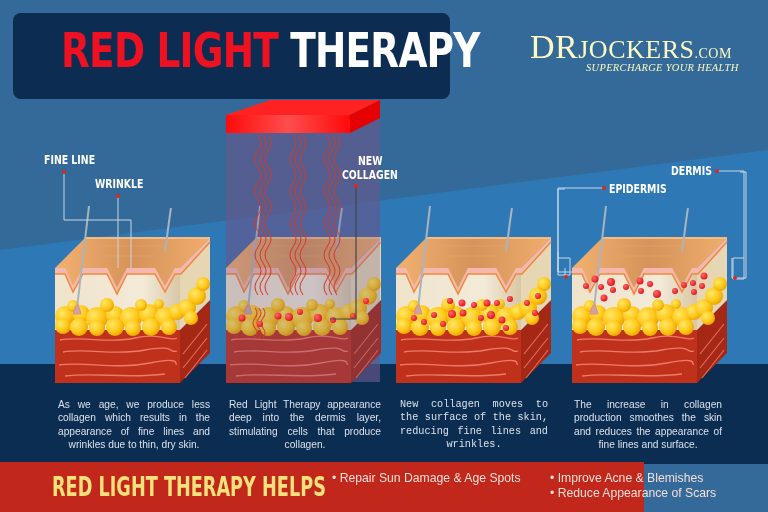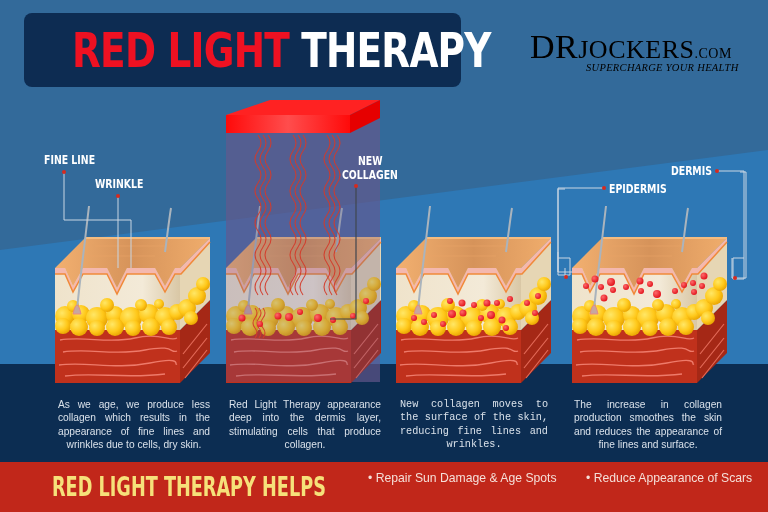--- a/index.html
+++ b/index.html
@@ -1,31 +1,31 @@
 <!DOCTYPE html>
 <html><head>
 <meta charset="utf-8">
 <style>
   html,body{margin:0;padding:0;}
   body{width:768px;height:512px;overflow:hidden;position:relative;background:#336a9a;font-family:"Liberation Sans",sans-serif;}
   .bg-svg{position:absolute;left:0;top:0;}
-  .title-box{position:absolute;left:24px;top:13px;width:438px;width:437px;height:74px;background:#0d2c52;border-radius:8px;}
+  .title-box{position:absolute;left:13px;top:13px;width:438px;width:437px;height:86px;background:#0d2c52;border-radius:8px;}
   .title-text{position:absolute;left:0;top:6px;width:100%;text-align:center;font-family:"DejaVu Sans",sans-serif;font-weight:bold;font-size:48px;letter-spacing:-1px;line-height:62px;transform:scaleX(0.78);transform-origin:center;white-space:nowrap;}
   .title-red{color:#ee1122;}
   .title-white{color:#ffffff;}
-  .logo{position:absolute;left:530px;top:30px;color:#000000;}
+  .logo{position:absolute;left:530px;top:30px;color:#fef9c3;}
   .logo-main{font-family:"Liberation Serif",serif;font-size:34px;line-height:34px;letter-spacing:0.5px;white-space:nowrap;}
   .logo-main .small{font-size:26px;}
   .logo-com{font-size:14px;}
   .logo-tag{position:absolute;left:56px;top:32px;font-family:"Liberation Serif",serif;font-style:italic;font-size:10.5px;white-space:nowrap;letter-spacing:0.3px;}
   .label{position:absolute;color:#fff;font-family:"DejaVu Sans",sans-serif;font-weight:bold;font-size:13px;line-height:14px;transform:scaleX(0.72);transform-origin:left top;white-space:nowrap;}
   .desc{position:absolute;top:398px;width:152px;color:#d9e1ea;font-family:"Liberation Sans",sans-serif;font-size:10.2px;line-height:13.3px;text-align:justify;text-align-last:center;}
-  .helps-band{position:absolute;left:0;top:462px;width:768px;height:50px;background:#c1271a;}
+  .helps-band{position:absolute;left:0;top:462px;width:644px;height:50px;background:#c1271a;}
   .helps-title{position:absolute;left:52px;top:10px;color:#f6e17a;font-family:"DejaVu Sans",sans-serif;font-weight:bold;font-size:26px;line-height:30px;transform:scaleX(0.68);transform-origin:left top;white-space:nowrap;}
-  .helps-list{position:absolute;top:9px;color:#f5dfd8;font-family:"Liberation Sans",sans-serif;font-size:12.2px;line-height:15px;margin-left:36px;}
+  .helps-list{position:absolute;top:9px;color:#f5dfd8;font-family:"Liberation Sans",sans-serif;font-size:12.2px;line-height:15px;}
   .helps-list div{white-space:nowrap;}
 </style>
 </head>
 <body>
 
 <svg class="bg-svg" width="768" height="512" viewBox="0 0 768 512">
   <defs>
     <linearGradient id="skinTop" x1="0" y1="0" x2="1" y2="0">
       <stop offset="0" stop-color="#f2b070"></stop>
       <stop offset="0.5" stop-color="#d6935a"></stop>
@@ -220,26 +220,27 @@
   <div class="logo-tag">SUPERCHARGE YOUR HEALTH</div>
 </div>
 
 <div class="label" style="left:44px;top:153px;">FINE LINE</div>
 <div class="label" style="left:95px;top:177px;">WRINKLE</div>
 <div class="label" style="left:358px;top:154px;">NEW</div>
 <div class="label" style="left:342px;top:168px;">COLLAGEN</div>
 <div class="label" style="left:609px;top:182px;">EPIDERMIS</div>
 <div class="label" style="left:671px;top:164px;">DERMIS</div>
 
-<div class="desc" style="left:58px;">As we age, we produce less collagen which results in the appearance of fine lines and wrinkles due to cells, dry skin.</div>
+<div class="desc" style="left:58px;">As we age, we produce less collagen which results in the appearance of fine lines and wrinkles due to thin, dry skin.</div>
 <div class="desc" style="left:229px;">Red Light Therapy appearance deep into the dermis layer, stimulating cells that produce collagen.</div>
 <div class="desc" style="left:400px;width:148px;font-family:Liberation Mono, monospace;">New collagen moves to the surface of the skin, reducing fine lines and wrinkles.</div>
 <div class="desc" style="left:574px;width:148px;">The increase in collagen production smoothes the skin and reduces the appearance of fine lines and surface.</div>
 
 <div class="helps-band">
   <div class="helps-title">RED LIGHT THERAPY HELPS</div>
   <div class="helps-list" style="left:332px;">
     <div>• Repair Sun Damage &amp; Age Spots</div>
   </div>
   <div class="helps-list" style="left:550px;">
+    <div>• Improve Acne &amp; Blemishes</div>
     <div>• Reduce Appearance of Scars</div>
   </div>
 </div>
 
 </body></html>

